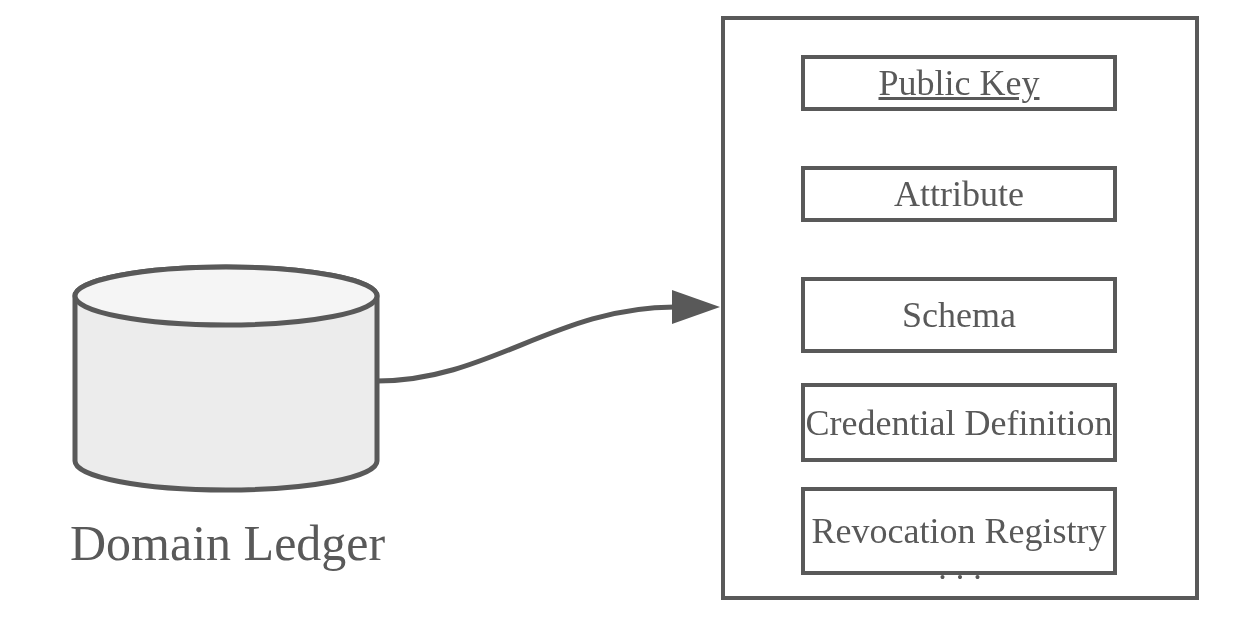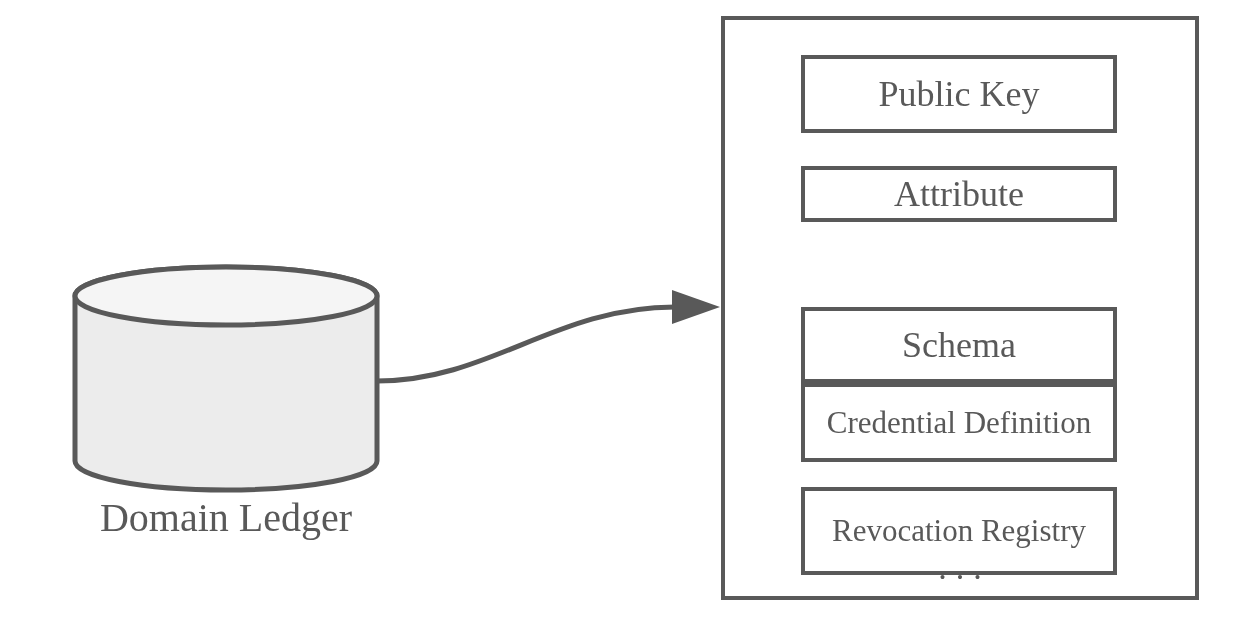--- a/index.html
+++ b/index.html
@@ -34,24 +34,24 @@
   .cyl-top {
     fill: var(--cylinder-top-fill);
     stroke: var(--stroke);
     stroke-width: 5;
   }
 
   
   .ledger-label {
     position: absolute;
     left: 70px;
-    top: 496px;
+    top: 521px;
     width: 312px;
     text-align: center;
-    font-size: 40px;
+    font-size: 50px;
     line-height: 44px;
     white-space: nowrap;
   }
 
   
   .arrow-svg { left: 375px; top: 283px; }
   .arrow-line {
     fill: none;
     stroke: var(--stroke);
     stroke-width: 5;
@@ -74,24 +74,24 @@
     left: 76px;
     width: 316px;
     border: 4px solid var(--stroke);
     background: var(--box-fill);
     display: flex;
     align-items: center;
     justify-content: center;
     font-size: 36px;
     white-space: nowrap;
   }
-  .item-box.small { font-size: 31px; }
-  .pos-0 { top: 35px;  height: 78px; }
+  .item-box.small { font-size: 36px; }
+  .pos-0 { top: 35px;  height: 56px; text-decoration: underline; }
   .pos-1 { top: 146px; height: 56px; }
-  .pos-2 { top: 257px; height: 76px; margin-top: 30px; }
+  .pos-2 { top: 257px; height: 76px; }
   .pos-3 { top: 363px; height: 79px; }
   .pos-4 { top: 467px; height: 88px; }
   .ellipsis {
     position: absolute;
     left: 0;
     right: 0;
     top: 528px;
     text-align: center;
     font-size: 34px;
     line-height: 40px;

